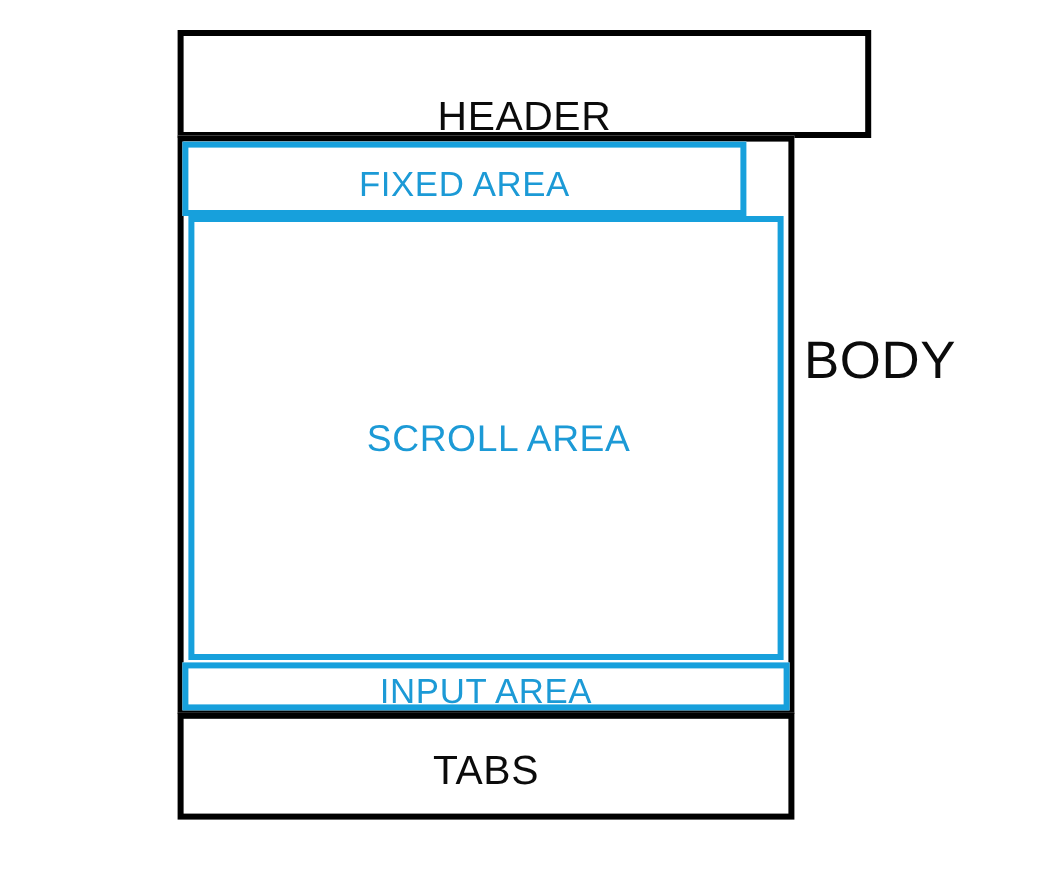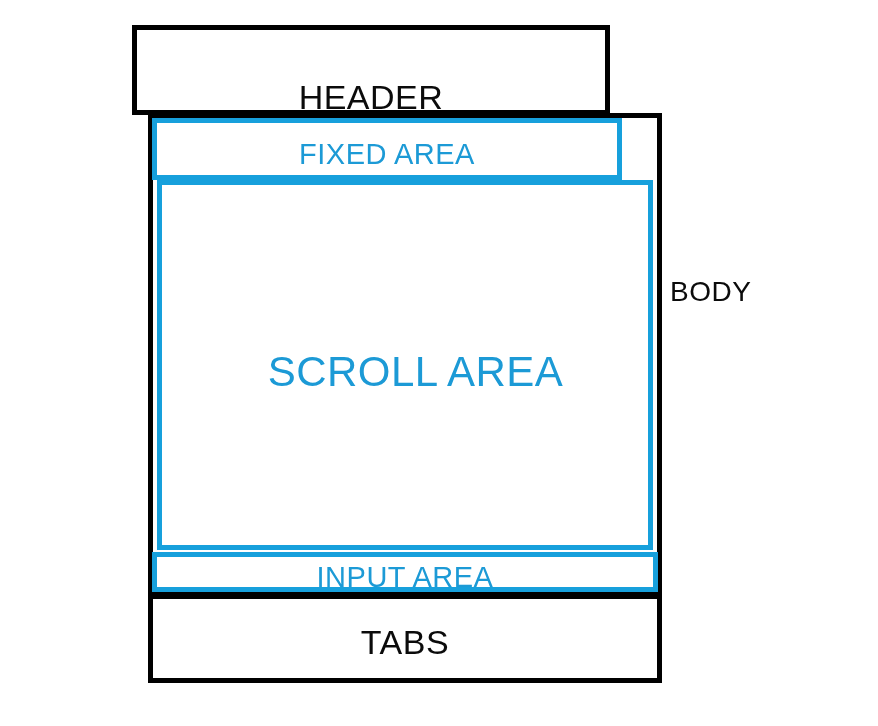--- a/index.html
+++ b/index.html
@@ -44,42 +44,42 @@
   .label-blue  { color: #1c9ad6; }
 
   .centered {
     left: 0;
     right: 0;
     text-align: center;
   }
 
   
   #header-box {
-    left: 132px;
+    left: 148px;
     top: 25px;
-    width: 478px;
+    width: 578px;
     height: 90px;
     text-decoration: underline;
   }
   #header-label {
     top: 48px;
     font-size: 34px;
   }
 
   #body-box {
     left: 148px;
     top: 113px;
     width: 514px;
     height: 482px;
   }
 
   #body-label {
     left: 670px;
     top: 276px;
-    font-size: 28px;
+    font-size: 44px;
   }
 
   
   #body-inner {
     position: absolute;
     left: 152px;
     top: 118px;
     width: 506px;
     height: 474px;
     box-sizing: border-box;
@@ -97,21 +97,21 @@
   }
 
   #scroll-area-box {
     left: 5px;
     top: 62px;
     width: 496px;
     height: 370px;
   }
   #scroll-area-label {
     top: 163px;
-    font-size: 42px;
+    font-size: 31px;
     margin-left: 21px;
   }
 
   #input-area-box {
     left: 0;
     top: 434px;
     width: 506px;
     height: 40px;
     text-decoration: underline;
   }

